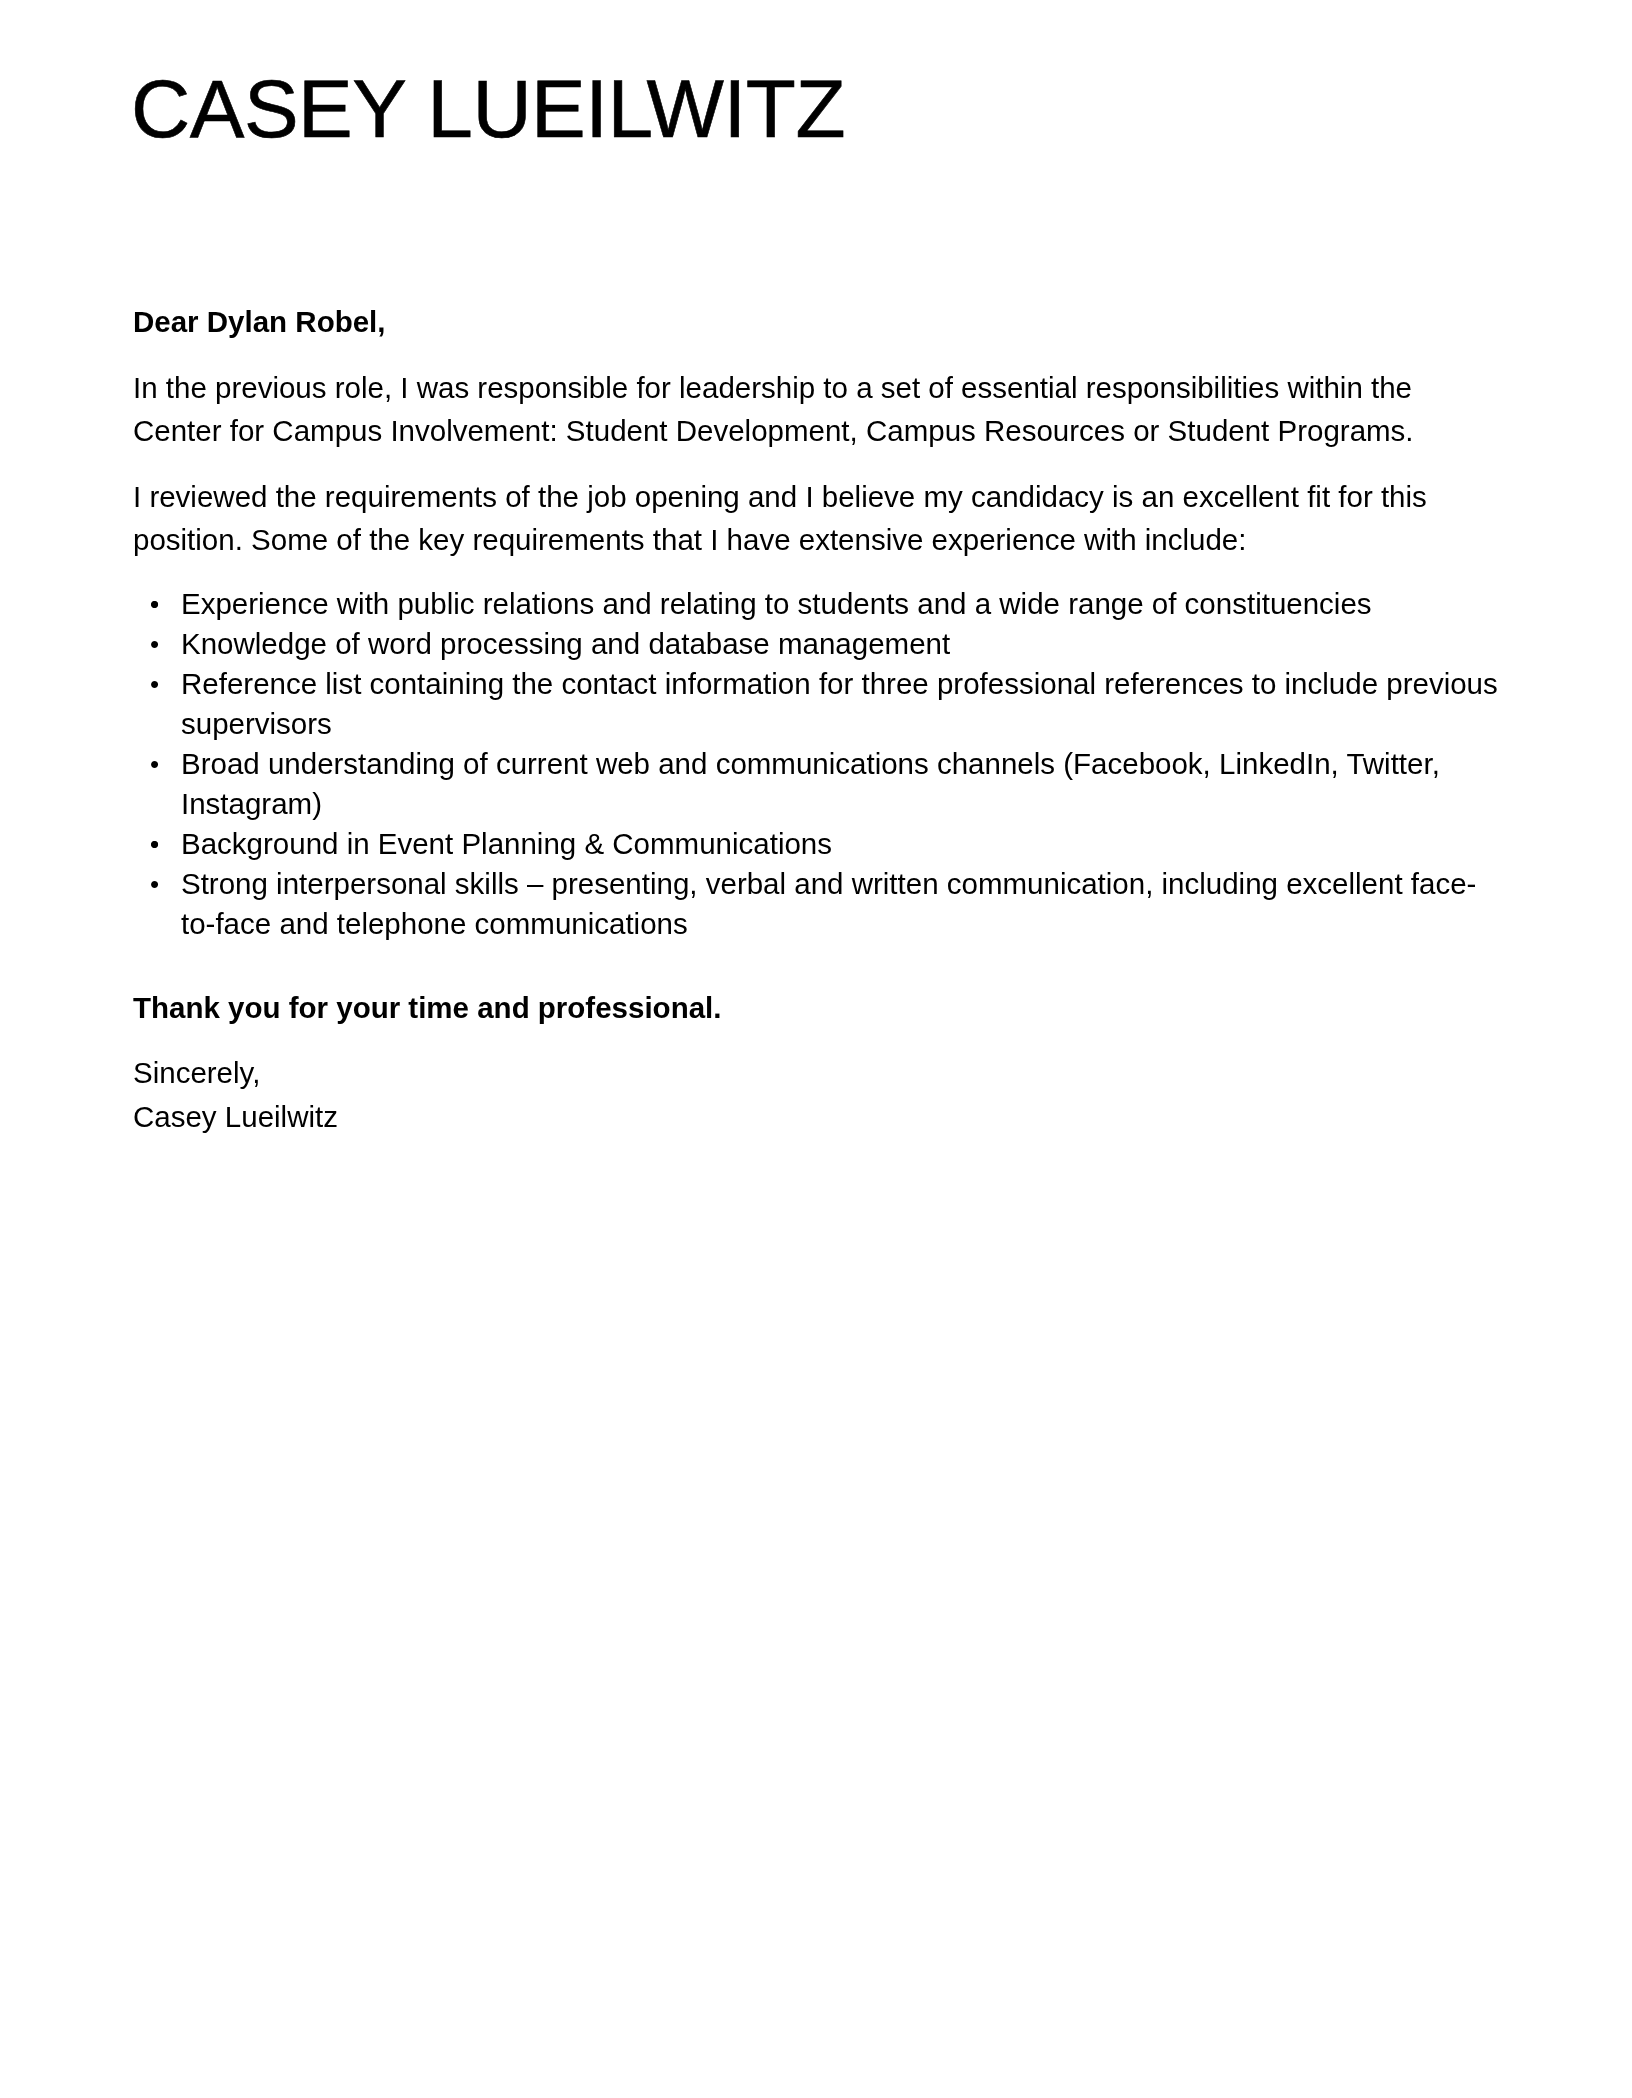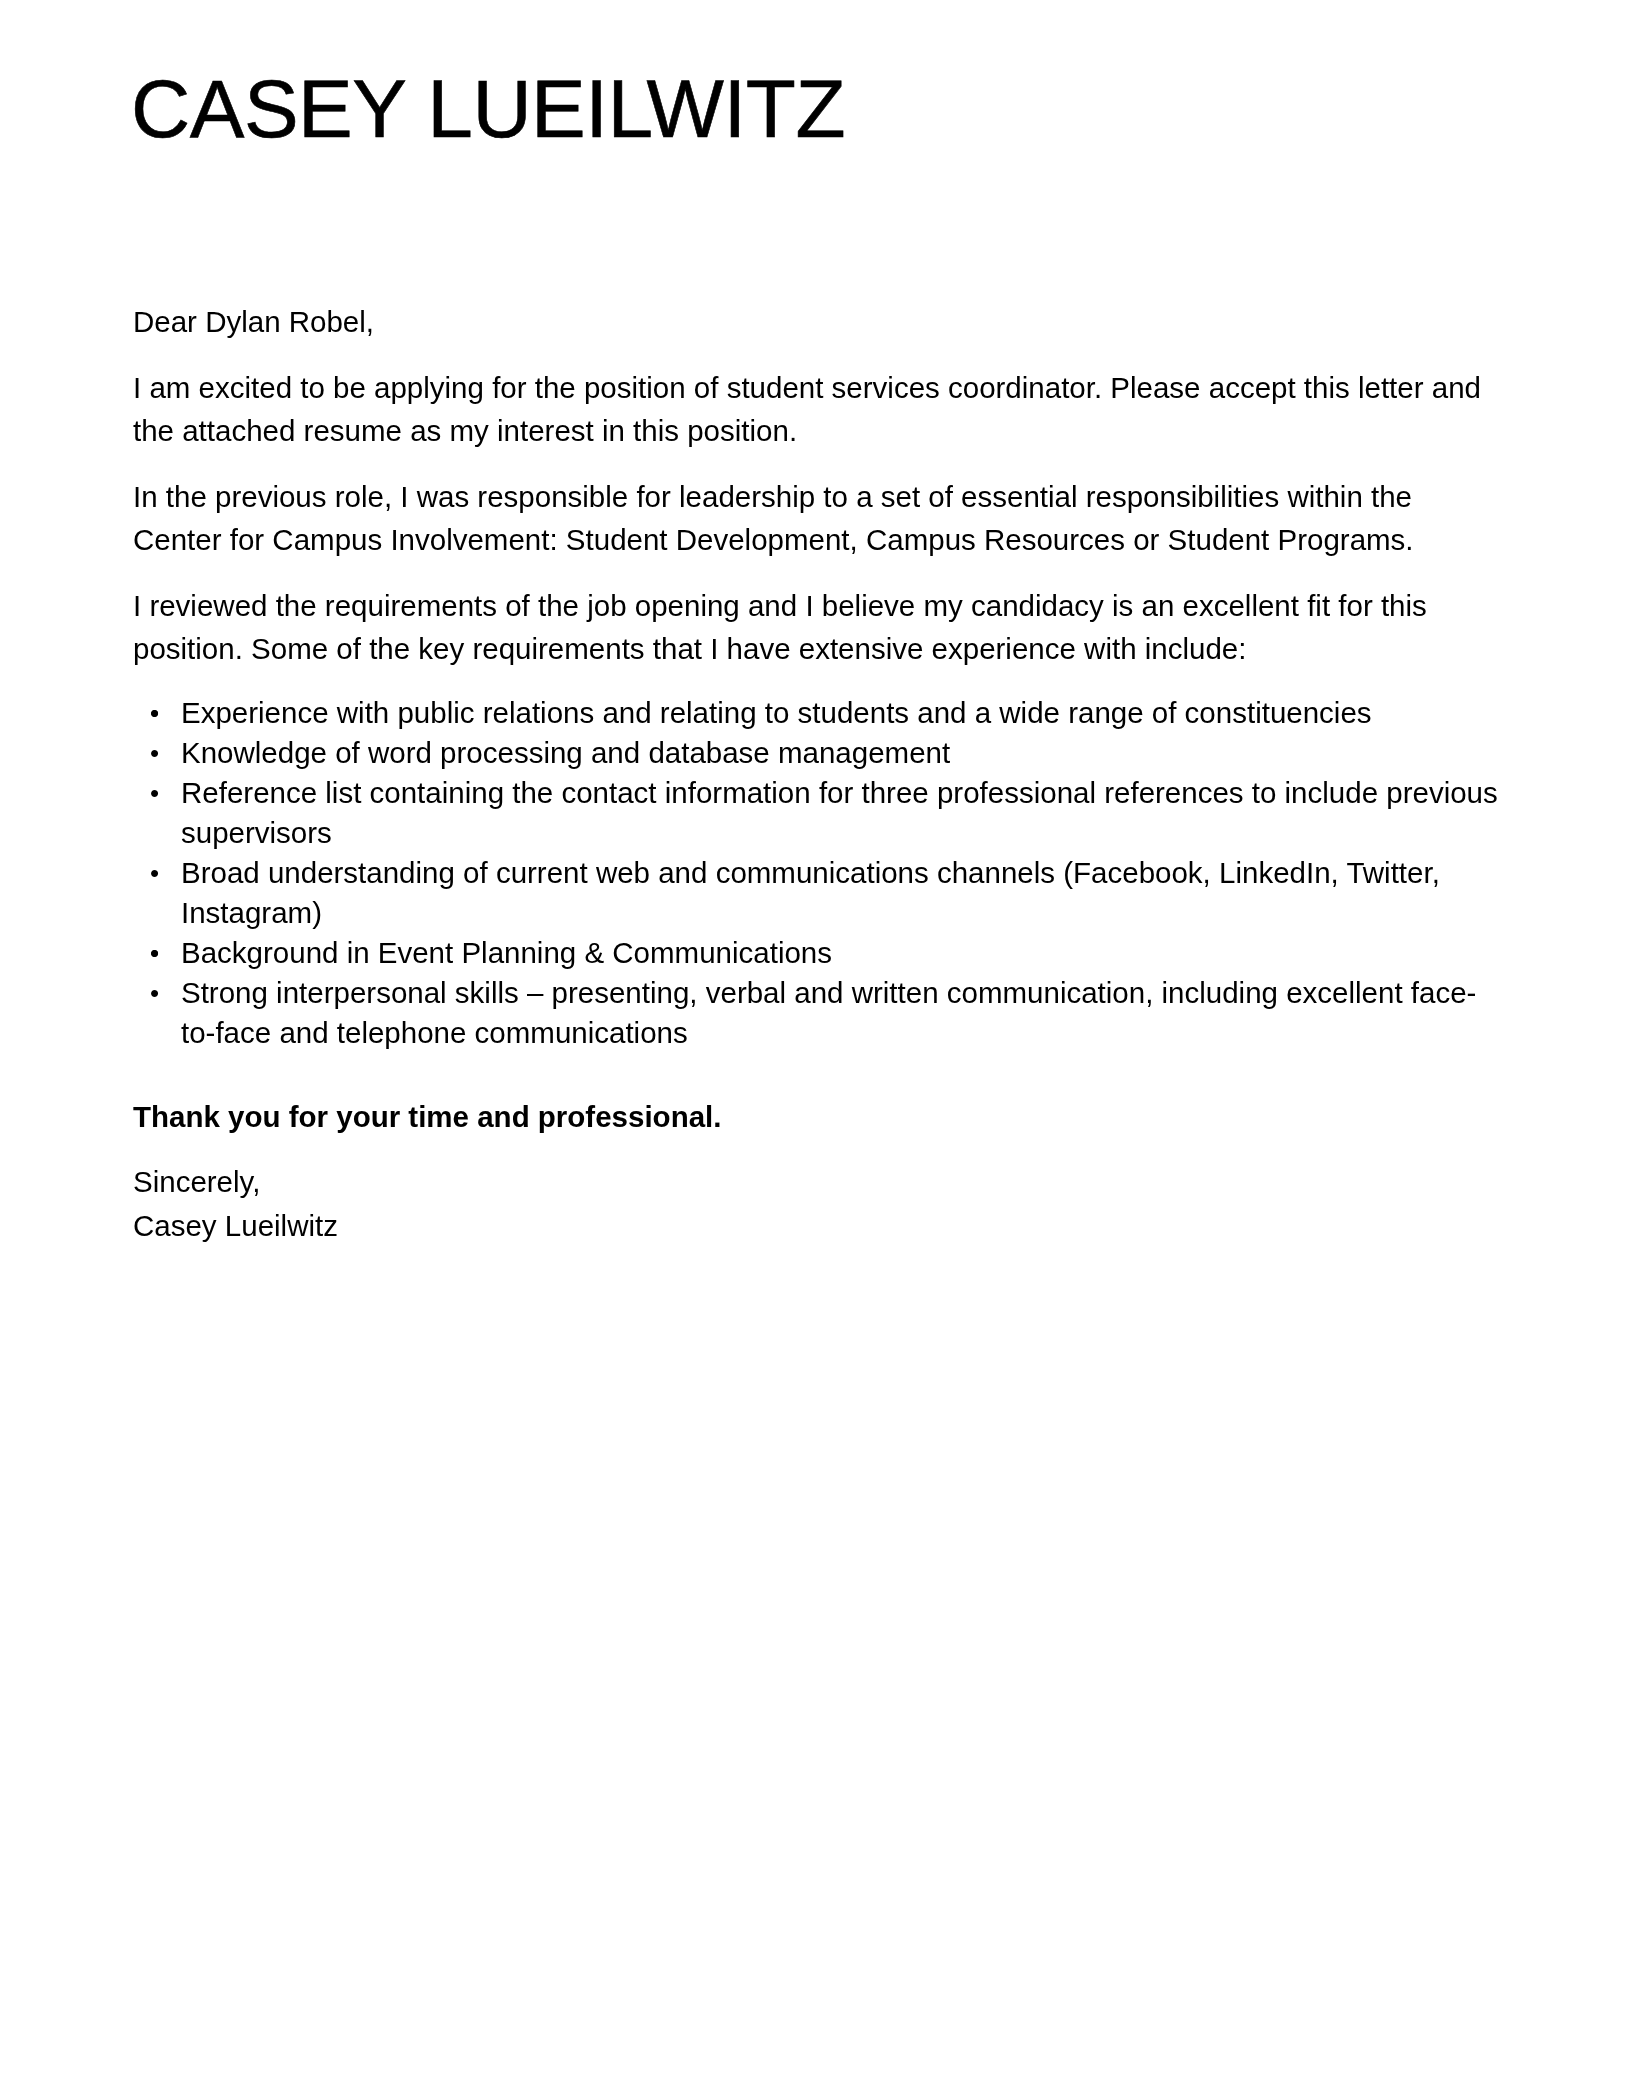--- a/index.html
+++ b/index.html
@@ -45,21 +45,21 @@
     .address div { display: block; }
     .body {
       position: absolute;
       left: 133px;
       top: 300px;
       width: 1370px;
       font-size: 29.5px;
       line-height: 43.5px;
     }
     .salutation {
-      font-weight: 400;
+      font-weight: 700;
       margin: 0 0 22px 0;
       height: 43.5px;
     }
     .para {
       margin: 0 0 22px 0;
     }
     .req-list {
       list-style: none;
       margin: 0 0 42px 0;
       padding: 0;
@@ -86,21 +86,20 @@
 <body>
 
 <div class="page">
 
   <h1 class="name">CASEY LUEILWITZ</h1>
 
 
   <div class="body">
     <div class="salutation">Dear Dylan Robel,</div>
 
-    <p class="para">I am excited to be applying for the position of student services coordinator. Please accept this letter and the attached resume as my interest in this position.</p>
     <p class="para">In the previous role, I was responsible for leadership to a set of essential responsibilities within the Center for Campus Involvement: Student Development, Campus Resources or Student Programs.</p>
     <p class="para">I reviewed the requirements of the job opening and I believe my candidacy is an excellent fit for this position. Some of the key requirements that I have extensive experience with include:</p>
 
     <ul class="req-list">
       <li class="req-item">
         <span class="bullet">•</span>
       </li>
       <li class="req-item">
         <span class="bullet">•</span>
         <span>Experience with public relations and relating to students and a wide range of constituencies</span>

